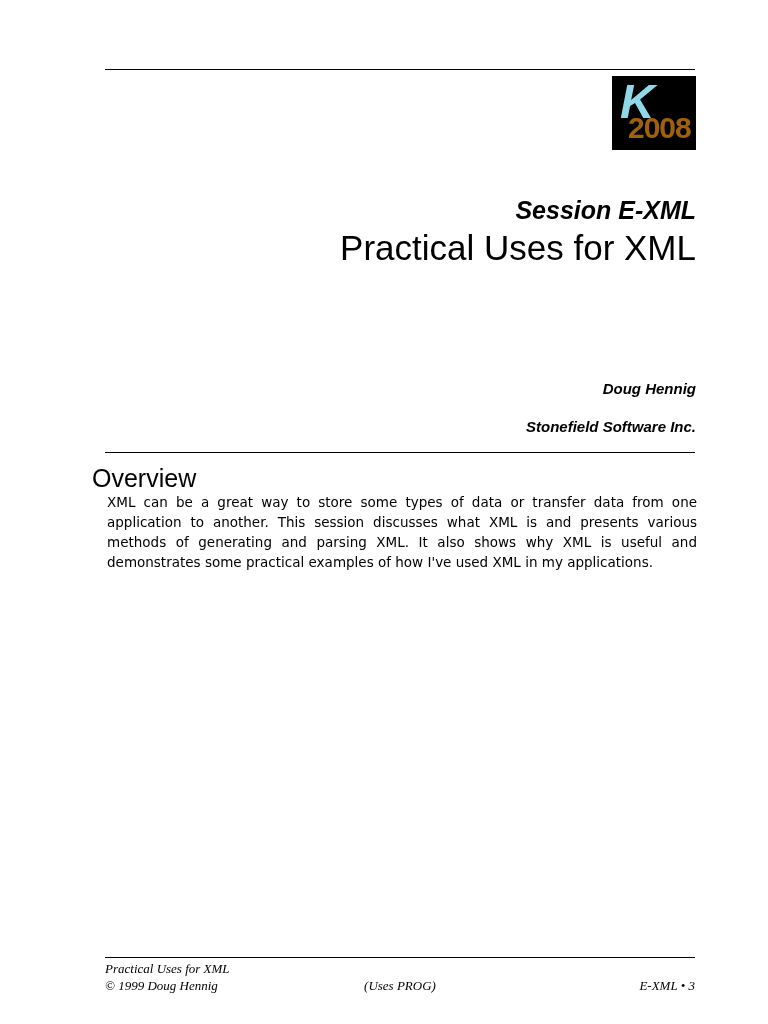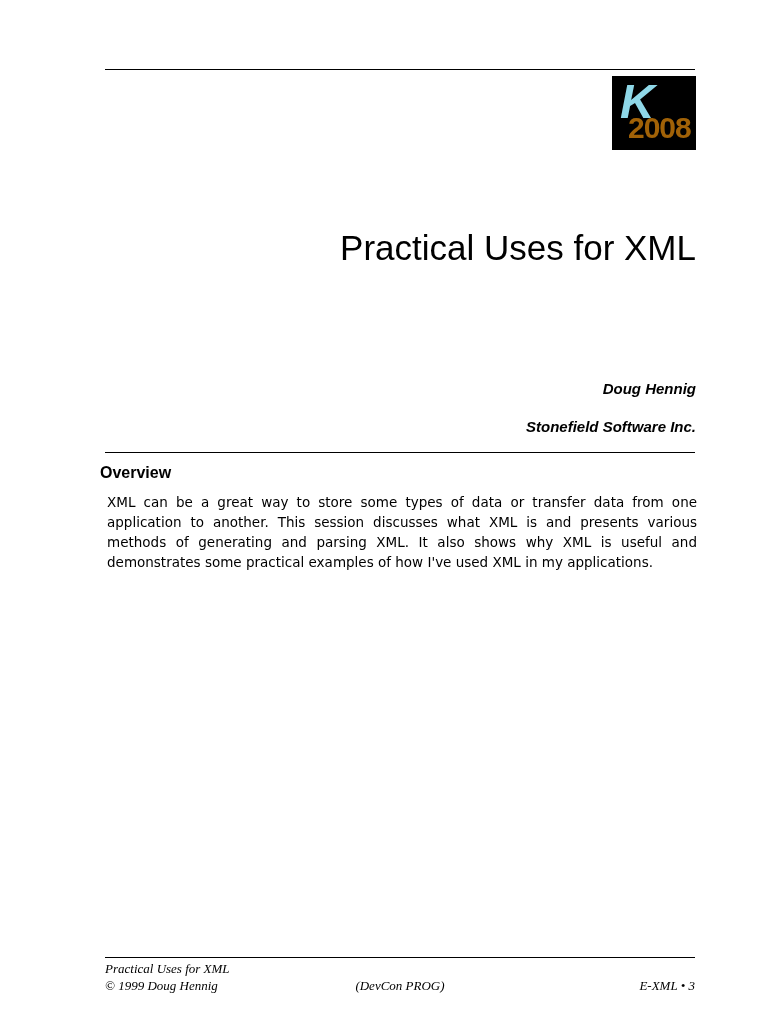--- a/index.html
+++ b/index.html
@@ -117,24 +117,24 @@
   .section-rule {
     position: absolute;
     left: 105px;
     top: 452px;
     width: 590px;
     height: 1px;
     background: #000000;
   }
   .section-heading {
     position: absolute;
-    left: 100px;
+    left: 92px;
     top: 464px;
-    font-size: 16px;
-    font-weight: bold;
+    font-size: 25px;
+    font-weight: normal;
   }
   .body-text {
     position: absolute;
     left: 107px;
     top: 492px;
     width: 590px;
     font-size: 13.5px;
     line-height: 20px;
     text-align: justify;
     font-family: "DejaVu Sans", sans-serif;
@@ -198,34 +198,35 @@
 
 <div class="page">
 
   <div class="header-rule"></div>
 
   <div class="logo">
     <div class="logo-k">K</div>
     <div class="logo-year">2008</div>
   </div>
 
+  <div class="session-line">Session E-XML</div>
   <div class="main-title">Practical Uses for XML</div>
 
   <div class="author">Doug Hennig</div>
   <div class="company">Stonefield Software Inc.</div>
 
   <div class="section-rule"></div>
   <div class="section-heading">Overview</div>
   <div class="body-text">XML can be a great way to store some types of data or transfer data from one application to another. This session discusses what XML is and presents various methods of generating and parsing XML. It also shows why XML is useful and demonstrates some practical examples of how I've used XML in my applications.</div>
 
   <div class="footer-rule"></div>
   <div class="footer">
     <div class="footer-row">
       <span class="f-left">Practical Uses for XML</span>
     </div>
     <div class="footer-row">
       <span class="f-left">© 1999 Doug Hennig</span>
-      <span class="f-center">(DevCon PROG)</span>
+      <span class="f-center">(Uses PROG)</span>
       <span class="f-right">E-XML • 3</span>
     </div>
   </div>
 
 </div>
 
 </body></html>

